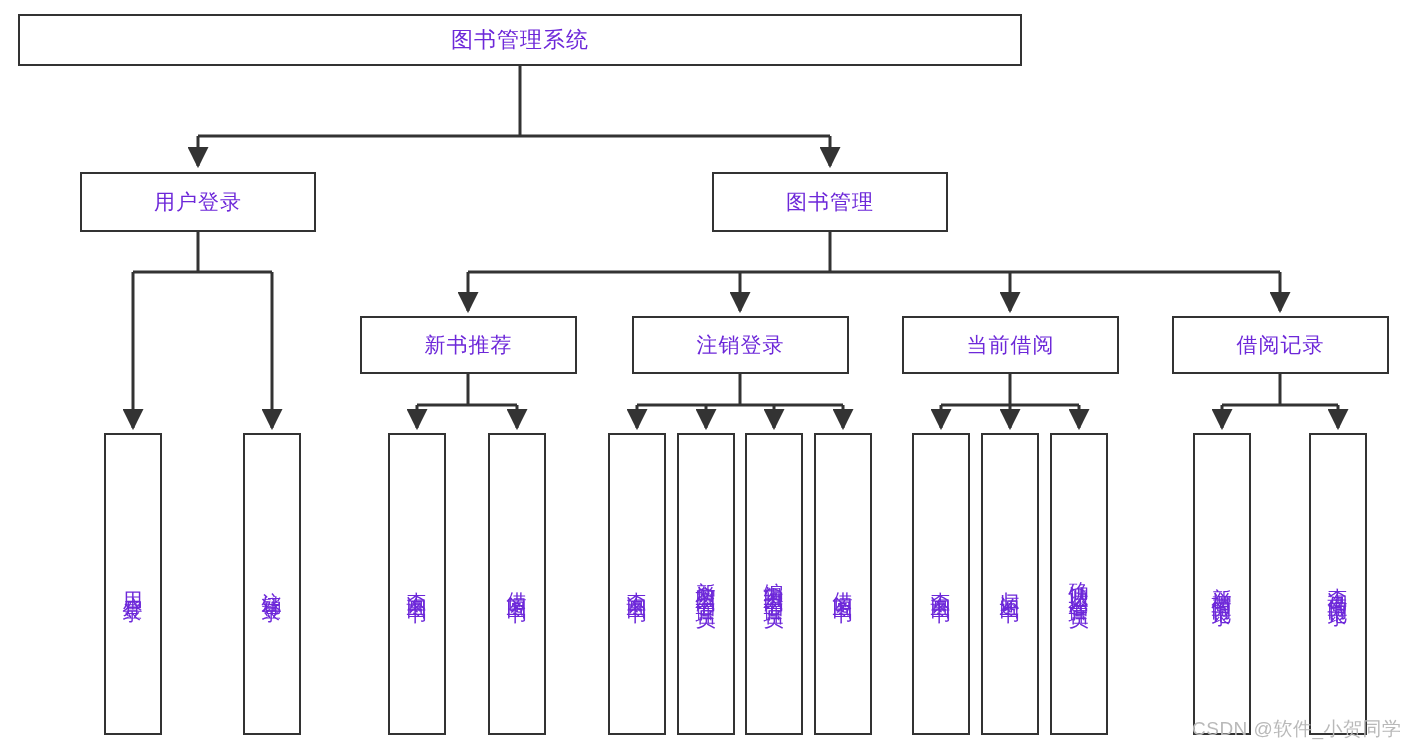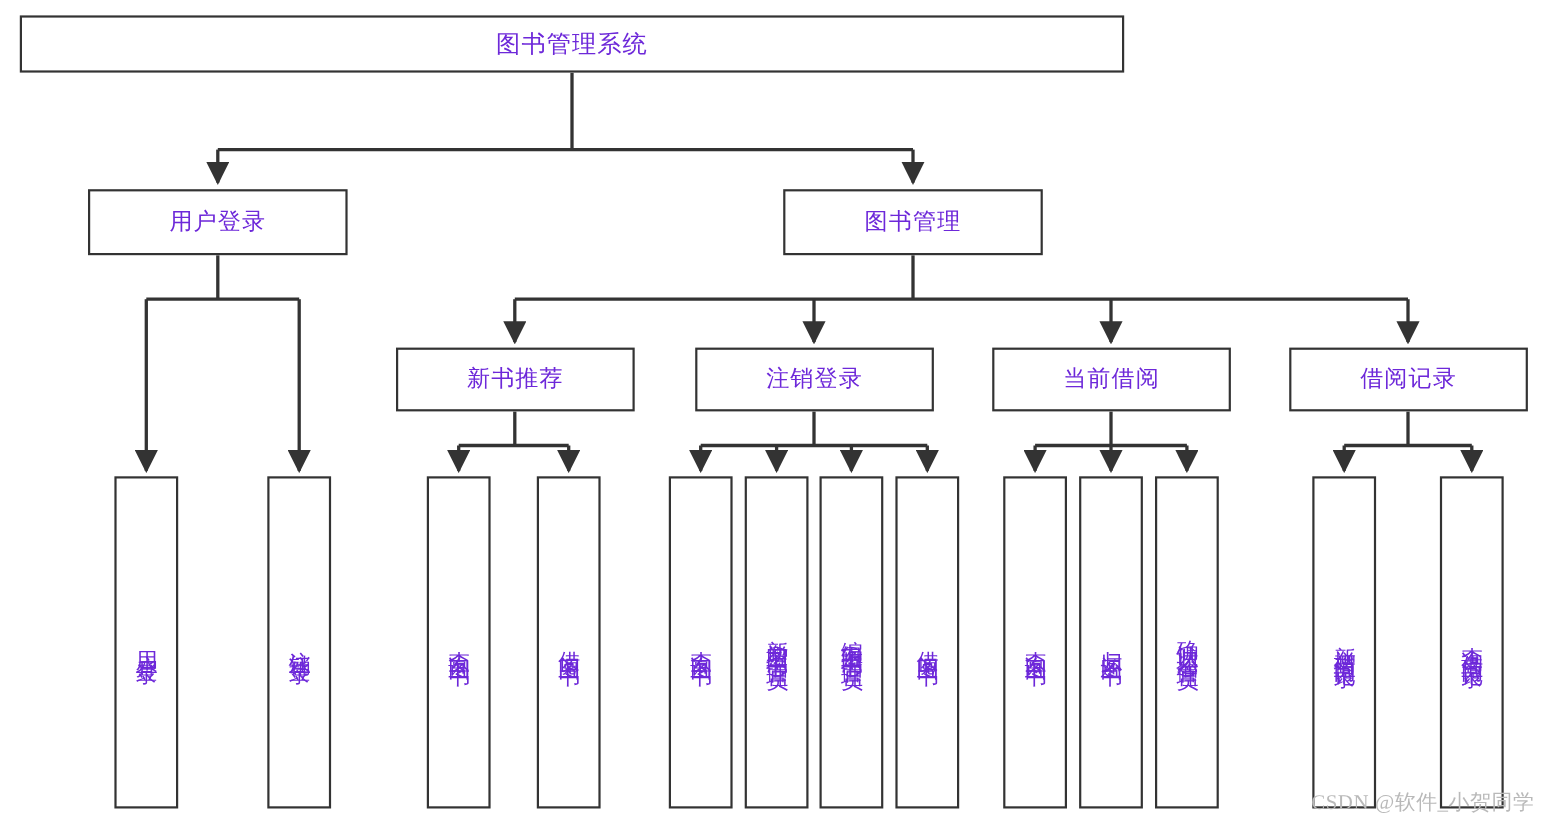--- a/index.html
+++ b/index.html
@@ -57,21 +57,21 @@
     line-height: 1;
     white-space: nowrap;
     text-align: center;
   }
   .watermark {
     position: absolute;
     font-size: 19px;
     color: #b9b9b9;
     white-space: nowrap;
     letter-spacing: 0.5px;
-    font-family: Liberation Serif, serif;
+    font-family: Liberation Sans, sans-serif;
   }
 </style>
 </head>
 <body>
 
 <div id="canvas">
 
   <svg id="edges" viewBox="0 0 1405 747" xmlns="http://www.w3.org/2000/svg">
     <defs>
       <marker id="arrow" viewBox="0 0 10 10" refX="9" refY="5" markerWidth="7" markerHeight="7" orient="auto-start-reverse">

